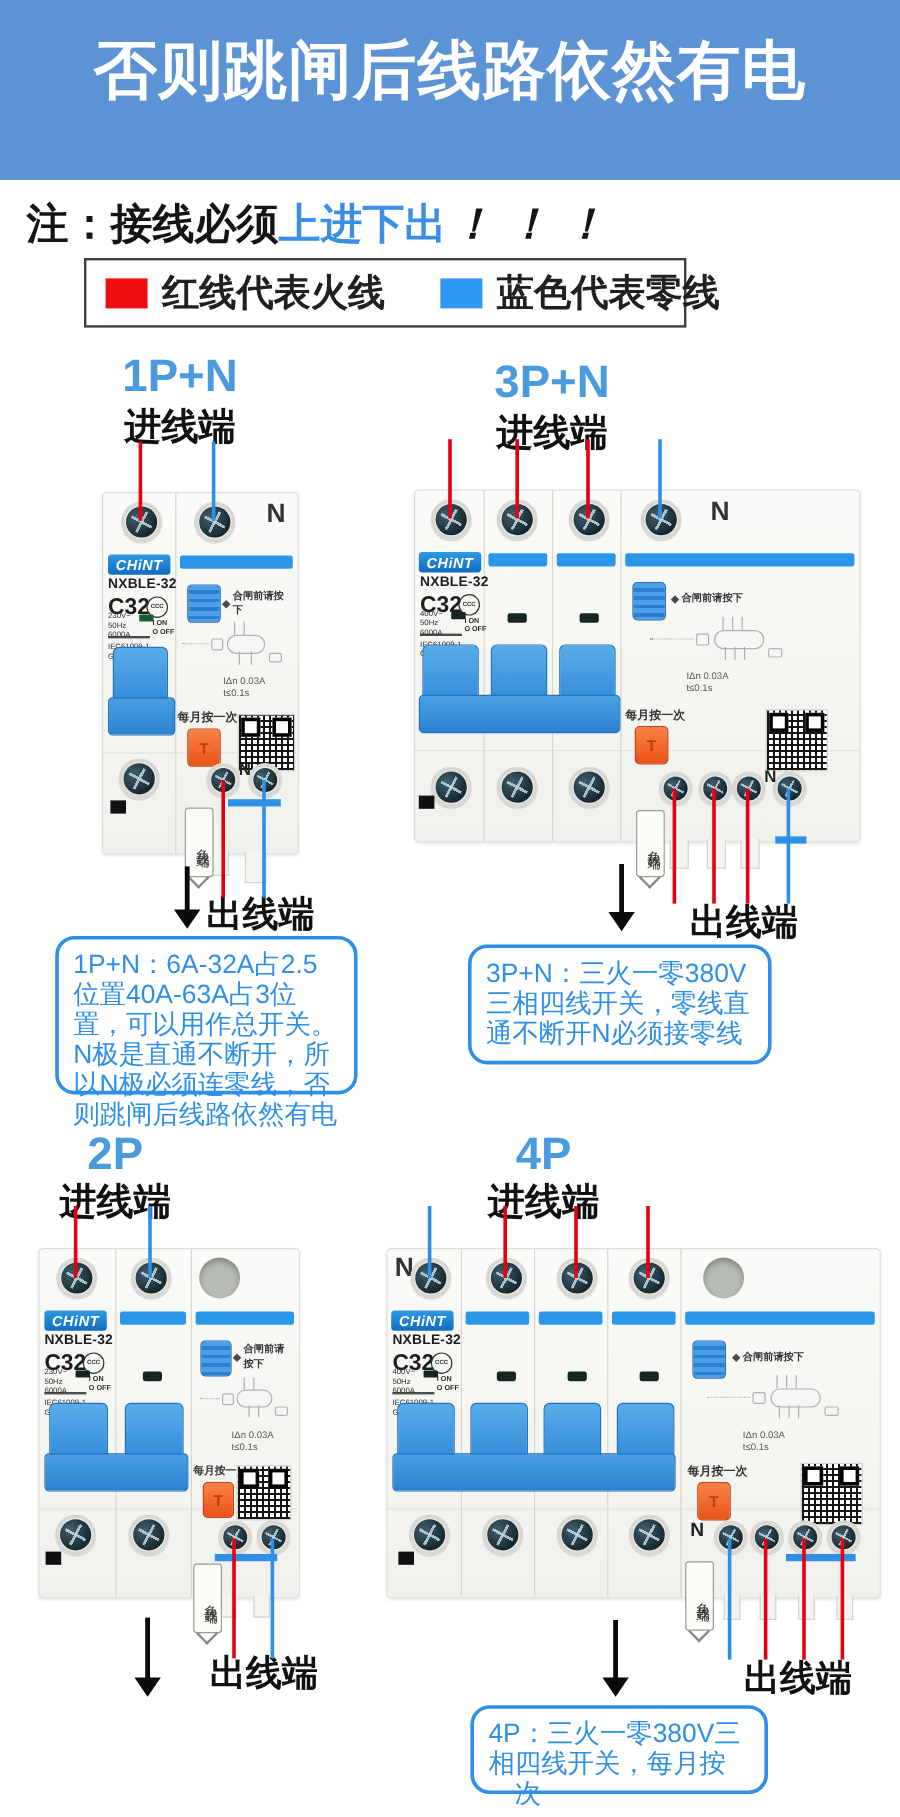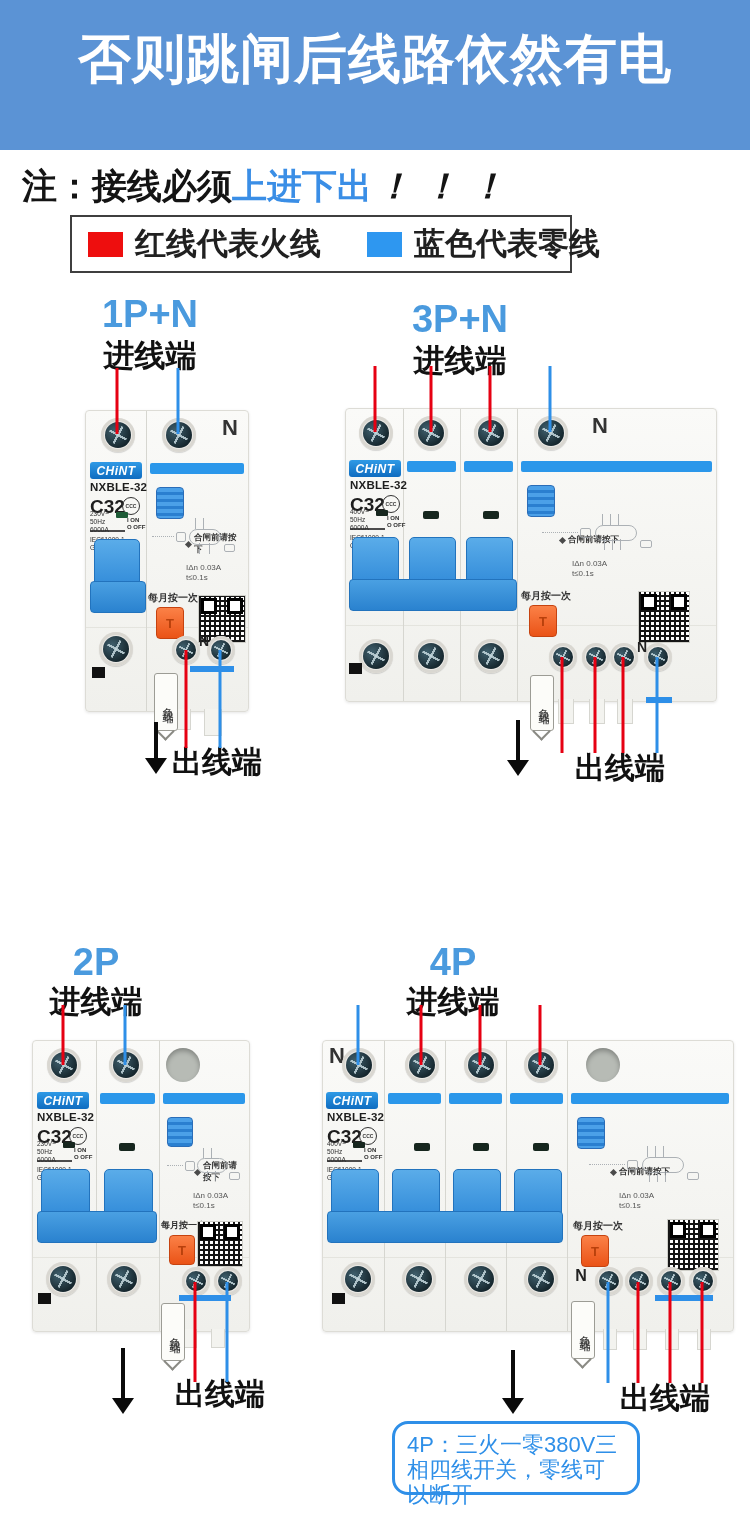--- a/index.html
+++ b/index.html
@@ -41,21 +41,21 @@
   .model{position:absolute;font-size:11.5px;font-weight:bold;color:#1d1d1d;letter-spacing:.2px;}
   .rating{position:absolute;font-size:19px;font-weight:bold;color:#1d1d1d;border-bottom:2px solid #4c4c4c;padding-bottom:12px;}
   .ccc{position:absolute;width:16px;height:16px;border:1.5px solid #333;border-radius:50%;font-size:5px;font-weight:bold;color:#333;display:flex;align-items:center;justify-content:center;}
   .specs{position:absolute;font-size:6.5px;line-height:8px;color:#2d2d2d;}
   .onoff{position:absolute;font-size:6px;line-height:7px;font-weight:bold;color:#2d2d2d;}
   .gslot{position:absolute;width:12px;height:6px;background:#16261e;border-radius:1px;}
   .slot{position:absolute;width:16px;height:8px;background:#16261e;border-radius:2px;transform:translateX(-50%);}
   .handle{position:absolute;background:linear-gradient(180deg,#5aace9,#2f89d8);border:1px solid #2273bd;border-radius:5px;}
   .hbar{position:absolute;background:linear-gradient(180deg,#4aa0e2,#2a82cf);border:1px solid #2273bd;border-radius:4px;}
   .rbtn{position:absolute;background:repeating-linear-gradient(180deg,#4ba0e8 0 4px,#2a7fd0 4px 7px);border:1px solid #2a6db8;border-radius:4px;}
-  .press{position:absolute;font-size:8.5px;font-weight:bold;color:#333;display:flex;align-items:center;gap:3px;margin-top:41px;}
+  .press{position:absolute;font-size:8.5px;font-weight:bold;color:#333;display:flex;align-items:center;gap:3px;}
   .press .diam{width:5px;height:5px;background:#4a4a4a;transform:rotate(45deg);flex:0 0 auto;}
   .diag{position:absolute;opacity:.8;}
   .dl{position:absolute;border-top:1.5px dotted #9aa0a6;}
   .dr1{position:absolute;border:1.2px solid #9aa0a6;border-radius:2px;}
   .dr2{position:absolute;border:1.2px solid #9aa0a6;border-radius:8px;}
   .dt{position:absolute;width:1px;background:#9aa0a6;}
   .idn{position:absolute;font-size:8px;color:#555;}
   .monthly{position:absolute;font-size:10px;font-weight:bold;color:#333;}
   .tbtn{position:absolute;background:linear-gradient(#fb8147,#ea5317);border:1px solid #c64310;border-radius:4px;color:#b8400c;font-weight:900;font-size:13px;display:flex;align-items:center;justify-content:center;}
   .qr{position:absolute;background-color:#fff;border:1px solid #cfcfc9;
@@ -141,20 +141,21 @@
     <div class="tab" style="left:118px;top:298px;width:16px;height:26px;"></div>
     <div class="ltag" style="left:68px;top:262px;height:48px;">负载端</div>
     <div class="chev" style="left:73px;top:314px;"></div>
   </div>
 
   <div class="vline r" style="left:186px;top:650px;height:98px;"></div>
   <div class="vline b" style="left:220px;top:650px;height:98px;"></div>
   <div class="stem" style="left:156px;top:722px;height:38px;"></div>
   <div class="ahead" style="left:156px;top:758px;"></div>
   <div class="outlabel" style="left:172px;top:742px;">出线端</div>
+  <div class="nbox" style="left:46px;top:780px;width:252px;height:132px;">1P+N：6A-32A占2.5位置40A-63A占3位置，可以用作总开关。N极是直通不断开，所以N极必须连零线，否则跳闸后线路依然有电</div>
 
   <div class="ptitle" style="left:460px;top:298px;">3P+N</div>
   <div class="plabel" style="left:460px;top:340px;">进线端</div>
   <div class="vline r" style="left:375px;top:366px;height:66px;"></div>
   <div class="vline r" style="left:431px;top:366px;height:66px;"></div>
   <div class="vline r" style="left:490px;top:366px;height:66px;"></div>
   <div class="vline b" style="left:550px;top:366px;height:66px;"></div>
 
   <div class="brk" style="left:345px;top:408px;width:370px;height:292px;">
     <div class="seam" style="top:216px;"></div>
@@ -222,20 +223,21 @@
     <div class="chev" style="left:189px;top:316px;"></div>
   </div>
 
   <div class="vline r" style="left:562px;top:657px;height:96px;"></div>
   <div class="vline r" style="left:595px;top:657px;height:96px;"></div>
   <div class="vline r" style="left:623px;top:657px;height:96px;"></div>
   <div class="vline b" style="left:657px;top:657px;height:96px;"></div>
   <div class="stem" style="left:518px;top:720px;height:42px;"></div>
   <div class="ahead" style="left:518px;top:760px;"></div>
   <div class="outlabel" style="left:575px;top:748px;">出线端</div>
+  <div class="nbox" style="left:390px;top:787px;width:253px;height:100px;">3P+N：三火一零380V三相四线开关，零线直通不断开N必须接零线</div>
 
   <div class="ptitle" style="left:96px;top:941px;">2P</div>
   <div class="plabel" style="left:96px;top:981px;">进线端</div>
   <div class="vline r" style="left:63px;top:1005px;height:60px;"></div>
   <div class="vline b" style="left:125px;top:1005px;height:60px;"></div>
 
   <div class="brk" style="left:32px;top:1040px;width:216px;height:290px;">
     <div class="seam" style="top:216px;"></div>
     <div class="div" style="left:63px;"></div>
     <div class="div" style="left:126px;"></div>
@@ -374,15 +376,15 @@
     <div class="chev" style="left:253px;top:312px;"></div>
   </div>
 
   <div class="vline b" style="left:608px;top:1282px;height:101px;"></div>
   <div class="vline r" style="left:638px;top:1282px;height:101px;"></div>
   <div class="vline r" style="left:670px;top:1282px;height:101px;"></div>
   <div class="vline r" style="left:702px;top:1282px;height:101px;"></div>
   <div class="stem" style="left:513px;top:1350px;height:50px;"></div>
   <div class="ahead" style="left:513px;top:1398px;"></div>
   <div class="outlabel" style="left:620px;top:1378px;">出线端</div>
-  <div class="nbox" style="left:392px;top:1421px;width:248px;height:74px;">4P：三火一零380V三相四线开关，零线可以断开</div>
+  <div class="nbox" style="left:392px;top:1421px;width:248px;height:74px;">4P：三火一零380V三相四线开关，每月按一次</div>
 
 </div>
 
 </body></html>

